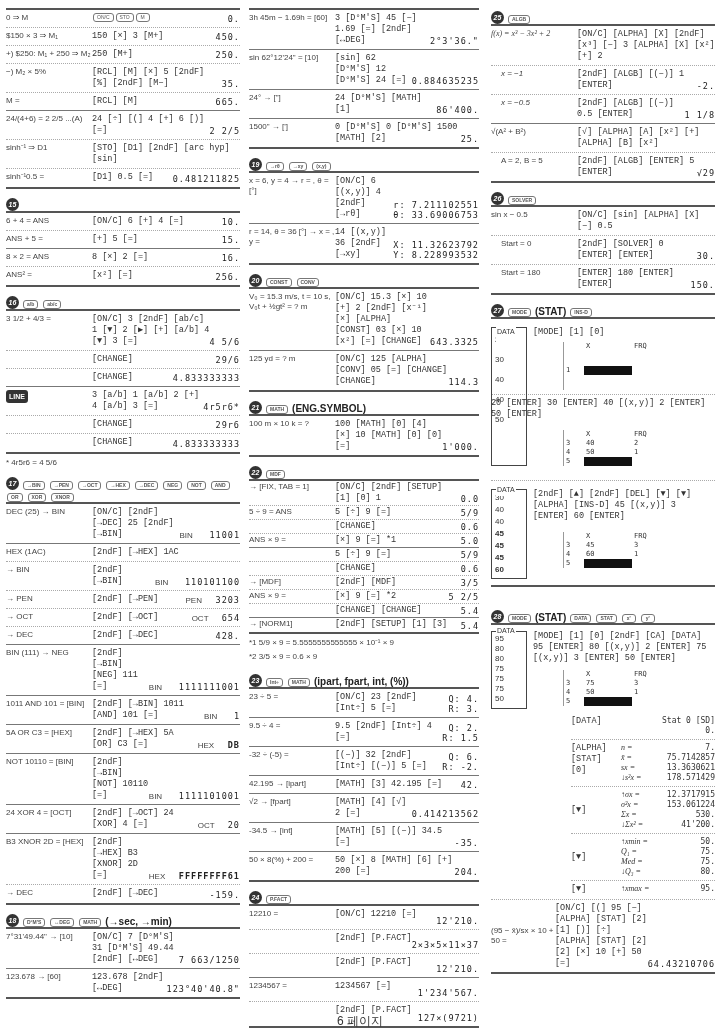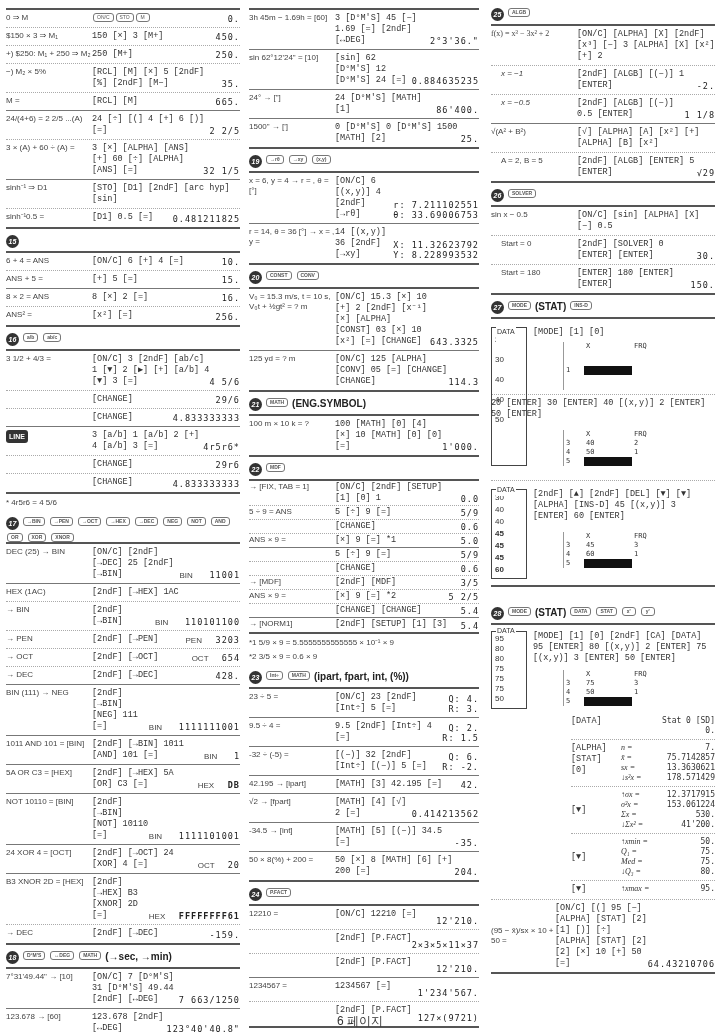--- a/index.html
+++ b/index.html
@@ -2,21 +2,21 @@
 <html><head>
 <meta charset="utf-8">
 <style>
 *{box-sizing:border-box;margin:0;padding:0}
 body{width:720px;height:1033px;background:#fff;font-family:"Liberation Sans",sans-serif;color:#333;font-size:8px;position:relative;overflow:hidden}
 .col{position:absolute;top:8px}
 #c1{left:6px;width:234px}
 #c2{left:249px;width:230px}
 #c3{left:491px;width:224px}
 .sec{margin-top:6px}
-.sechead{display:flex;align-items:flex-start;gap:3px;height:16px;font-weight:bold;font-size:10px;color:#222}
+.sechead{display:flex;align-items:flex-end;gap:3px;height:16px;font-weight:bold;font-size:10px;color:#222}
 .badge{width:13px;height:13px;border-radius:50%;background:#333;color:#fff;font-size:7px;font-weight:bold;display:inline-flex;align-items:center;justify-content:center;font-style:italic}
 .rule{border-top:2px solid #555}
 .tbl{border-bottom:2px solid #555}
 .row{display:flex;align-items:flex-start;border-bottom:1px dotted #aaa;padding:3px 0;min-height:18px}
 .row.solid{border-bottom:1px solid #777}
 .row:last-child{border-bottom:none}
 .lab{width:86px;font-size:8px;color:#444;line-height:10px;flex-shrink:0}
 .keys{flex:1;font-family:"Liberation Mono",monospace;font-size:8.5px;line-height:11px;color:#333}
 .res{font-family:"DejaVu Sans Mono",monospace;font-size:8.5px;text-align:right;white-space:nowrap;align-self:flex-end;color:#222;letter-spacing:1px}
 .k{display:inline-block;border:1px solid #777;border-radius:3px;font-family:"Liberation Sans",sans-serif;font-size:5px;line-height:7px;padding:0 3px;min-width:14px;text-align:center;vertical-align:middle;color:#555;margin:0 1px}
@@ -59,25 +59,20 @@
     <div class="row solid">
         <div class="lab">M =</div>
         <div class="keys">[RCL] [M]</div>
         <div class="res">665.</div>
       </div>
     <div class="row">
         <div class="lab">24/(4+6) = 2 2/5 ...(A)</div>
         <div class="keys">24 [÷] [(] 4 [+] 6 [)] [=]</div>
         <div class="res">2 2/5</div>
       </div>
-    <div class="row solid">
-        <div class="lab">3 × (A) + 60 ÷ (A) =</div>
-        <div class="keys">3 [×] [ALPHA] [ANS] [+] 60 [÷] [ALPHA] [ANS] [=]</div>
-        <div class="res">32 1/5</div>
-      </div>
     <div class="row">
         <div class="lab">sinh⁻¹ ⇒ D1</div>
         <div class="keys">[STO] [D1] [2ndF] [arc hyp] [sin]</div>
         <div class="res"></div>
       </div>
     <div class="row">
         <div class="lab">sinh⁻¹0.5 =</div>
         <div class="keys">[D1] 0.5 [=]</div>
         <div class="res">0.481211825</div>
       </div>
@@ -511,21 +506,21 @@
 </div>
 
 <div id="c3" class="col">
   <div class="sec" style="margin-top:0">
     <div class="sechead">
         <span class="badge">25</span>
         <span class="k">ALGB</span>
       </div>
     <div class="tbl rule">
       <div class="row">
-          <div class="lab" style="font-family:'Liberation Serif',serif;">f(x) = x³ − 3x² + 2</div>
+          <div class="lab" style="font-family:'Liberation Serif',serif;font-style:italic">f(x) = x³ − 3x² + 2</div>
           <div class="keys">[ON/C] [ALPHA] [X] [2ndF] [x³] [−] 3 [ALPHA] [X] [x²] [+] 2</div>
           <div class="res"></div>
         </div>
       <div class="row">
           <div class="lab" style="padding-left:10px;font-style:italic">x = −1</div>
           <div class="keys">[2ndF] [ALGB] [(−)] 1 [ENTER]</div>
           <div class="res">-2.</div>
         </div>
       <div class="row solid">
           <div class="lab" style="padding-left:10px;font-style:italic">x = −0.5</div>

